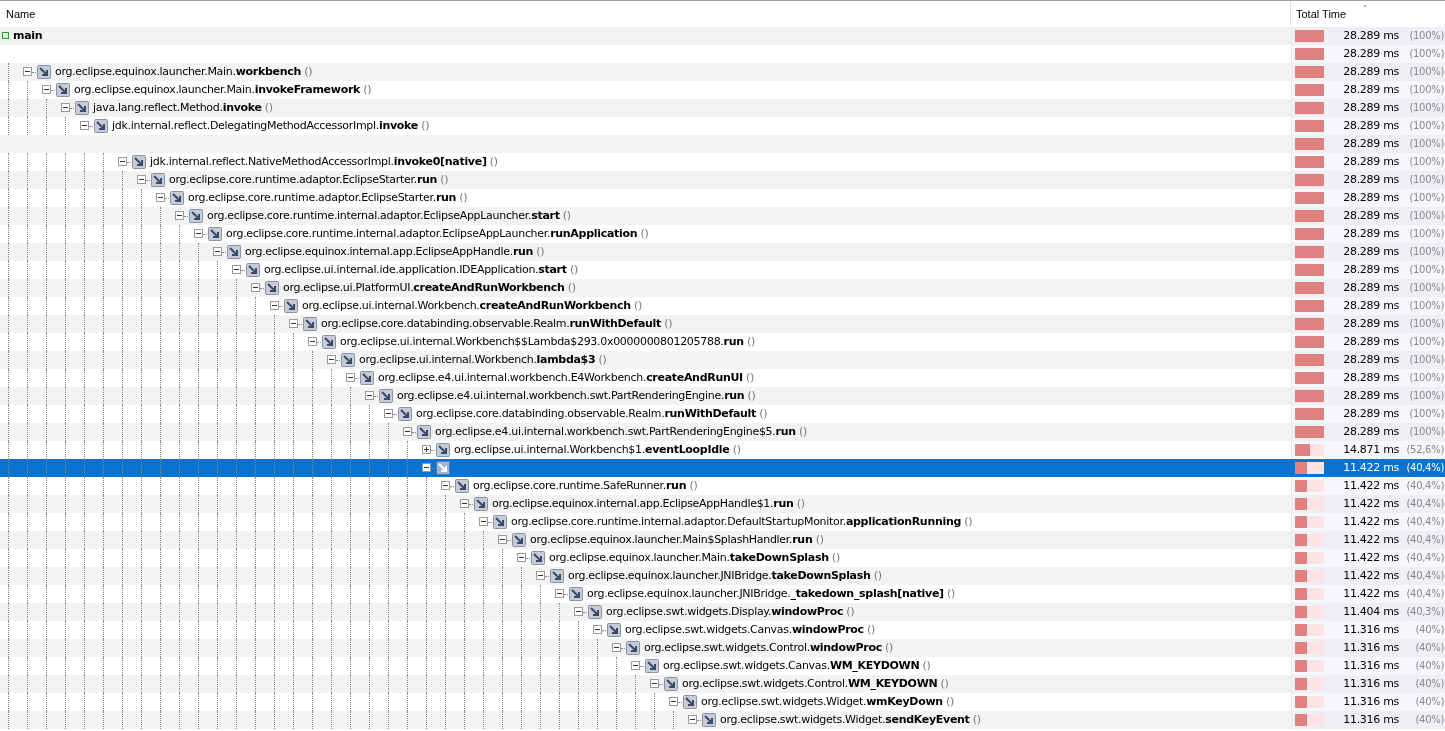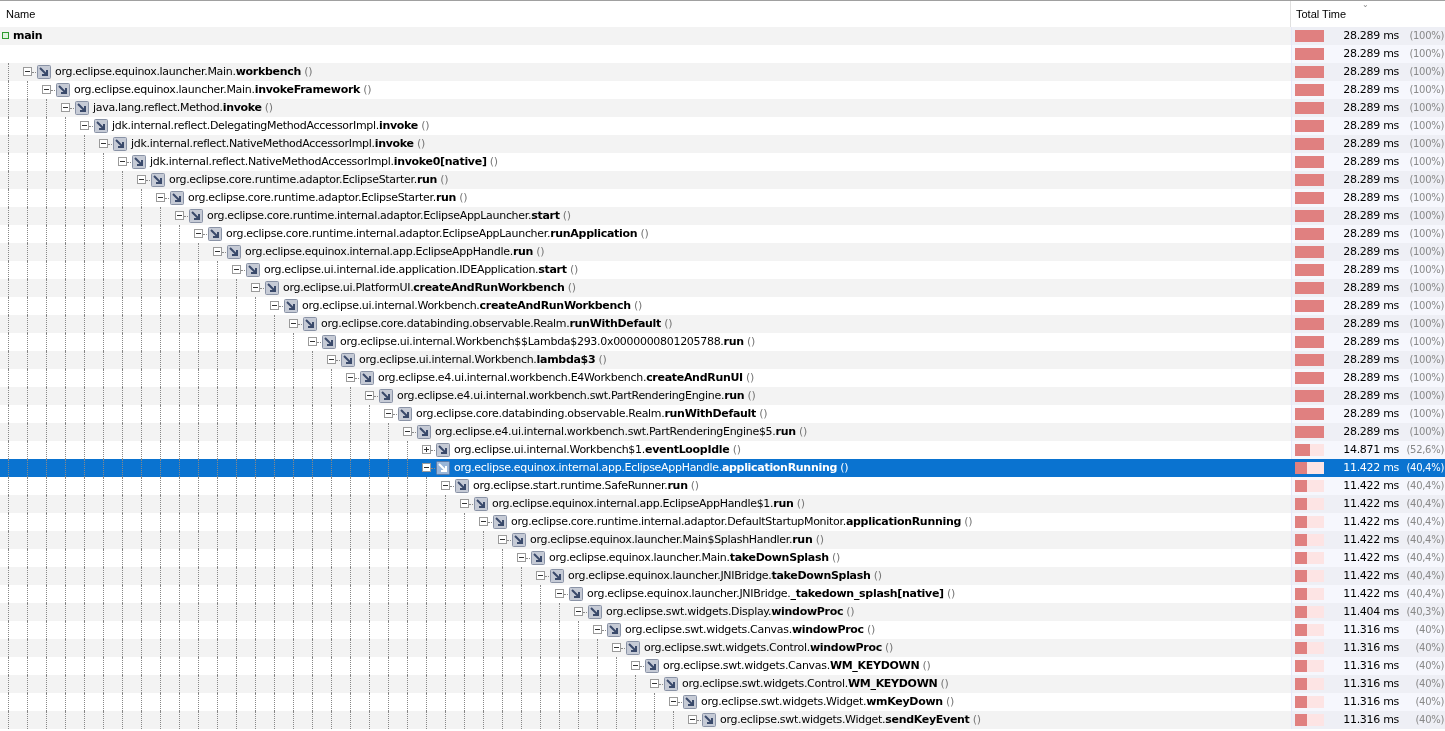--- a/index.html
+++ b/index.html
@@ -140,34 +140,20 @@
         <div class="label" style="left: 112px;"><span>jdk.internal.reflect.DelegatingMethodAccessorImpl.</span><b>invoke</b><span class="parens"> ()</span></div>
       </div>
       <div class="timecell">
         <div class="bar-bg"></div>
         <div class="bar-fg" style="width: 29px;"></div>
         <div class="time-val">28.289 ms</div>
         <div class="pct">(100%)</div>
       </div>
     </div>
     <div class="row odd">
-      <div class="namecell">
-        <div class="vline" style="left: 8px;"></div>
-        <div class="vline" style="left: 27px;"></div>
-        <div class="vline" style="left: 46px;"></div>
-        <div class="vline" style="left: 65px;"></div>
-        <div class="vline" style="left: 84px;"></div>
-        <div class="expander" style="left: 99px;"></div>
-        <div class="hdots" style="left: 108px;"></div>
-        <div class="icon" style="left: 113px;"><svg width="14" height="14" viewBox="0 0 14 14">
-  <rect x="0.5" y="0.5" width="13" height="13" rx="1" fill="#c6cbd6" stroke="#8a93a6"></rect>
-  <path d="M3 3 L10 10 M10 5 L10 10 L5 10" stroke="#3a4a6b" stroke-width="2" fill="none"></path>
-</svg></div>
-        <div class="label" style="left: 131px;"><span>jdk.internal.reflect.NativeMethodAccessorImpl.</span><b>invoke</b><span class="parens"> ()</span></div>
-      </div>
       <div class="timecell">
         <div class="bar-bg"></div>
         <div class="bar-fg" style="width: 29px;"></div>
         <div class="time-val">28.289 ms</div>
         <div class="pct">(100%)</div>
       </div>
     </div>
     <div class="row even">
       <div class="namecell">
         <div class="vline" style="left: 8px;"></div>
@@ -718,21 +704,20 @@
         <div class="vline" style="left: 350px;"></div>
         <div class="vline" style="left: 369px;"></div>
         <div class="vline" style="left: 388px;"></div>
         <div class="vline" style="left: 407px;"></div>
         <div class="expander" style="left: 422px;"></div>
         <div class="hdots" style="left: 431px;"></div>
         <div class="icon" style="left: 436px;"><svg width="14" height="14" viewBox="0 0 14 14">
   <rect x="0.5" y="0.5" width="13" height="13" rx="1" fill="#9ab6d8" stroke="#5a7aa8"></rect>
   <path d="M3 3 L10 10 M10 5 L10 10 L5 10" stroke="#ffffff" stroke-width="2" fill="none"></path>
 </svg></div>
-        <div class="label" style="left: 454px;"><span>org.eclipse.equinox.internal.app.EclipseAppHandle.</span><b>applicationRunning</b><span class="parens"> ()</span></div>
       </div>
       <div class="timecell">
         <div class="bar-bg"></div>
         <div class="bar-fg" style="width: 11.716px;"></div>
         <div class="time-val">11.422 ms</div>
         <div class="pct">(40,4%)</div>
       </div>
     </div>
     <div class="row even">
       <div class="namecell">
@@ -758,21 +743,21 @@
         <div class="vline" style="left: 369px;"></div>
         <div class="vline" style="left: 388px;"></div>
         <div class="vline" style="left: 407px;"></div>
         <div class="vline" style="left: 426px;"></div>
         <div class="expander" style="left: 441px;"></div>
         <div class="hdots" style="left: 450px;"></div>
         <div class="icon" style="left: 455px;"><svg width="14" height="14" viewBox="0 0 14 14">
   <rect x="0.5" y="0.5" width="13" height="13" rx="1" fill="#c6cbd6" stroke="#8a93a6"></rect>
   <path d="M3 3 L10 10 M10 5 L10 10 L5 10" stroke="#3a4a6b" stroke-width="2" fill="none"></path>
 </svg></div>
-        <div class="label" style="left: 473px;"><span>org.eclipse.start.runtime.SafeRunner.</span><b>run</b><span class="parens"> ()</span></div>
+        <div class="label" style="left: 473px;"><span>org.eclipse.core.runtime.SafeRunner.</span><b>run</b><span class="parens"> ()</span></div>
       </div>
       <div class="timecell">
         <div class="bar-bg"></div>
         <div class="bar-fg" style="width: 11.716px;"></div>
         <div class="time-val">11.422 ms</div>
         <div class="pct">(40,4%)</div>
       </div>
     </div>
     <div class="row odd">
       <div class="namecell">

